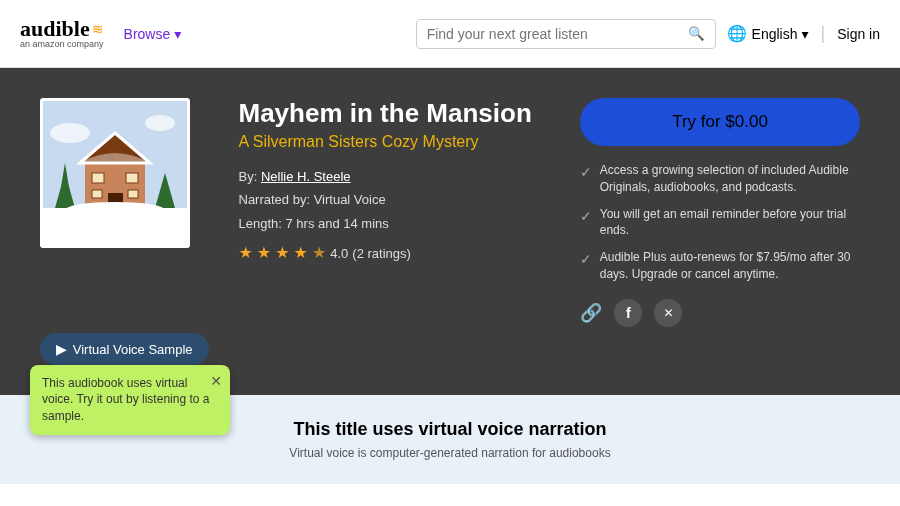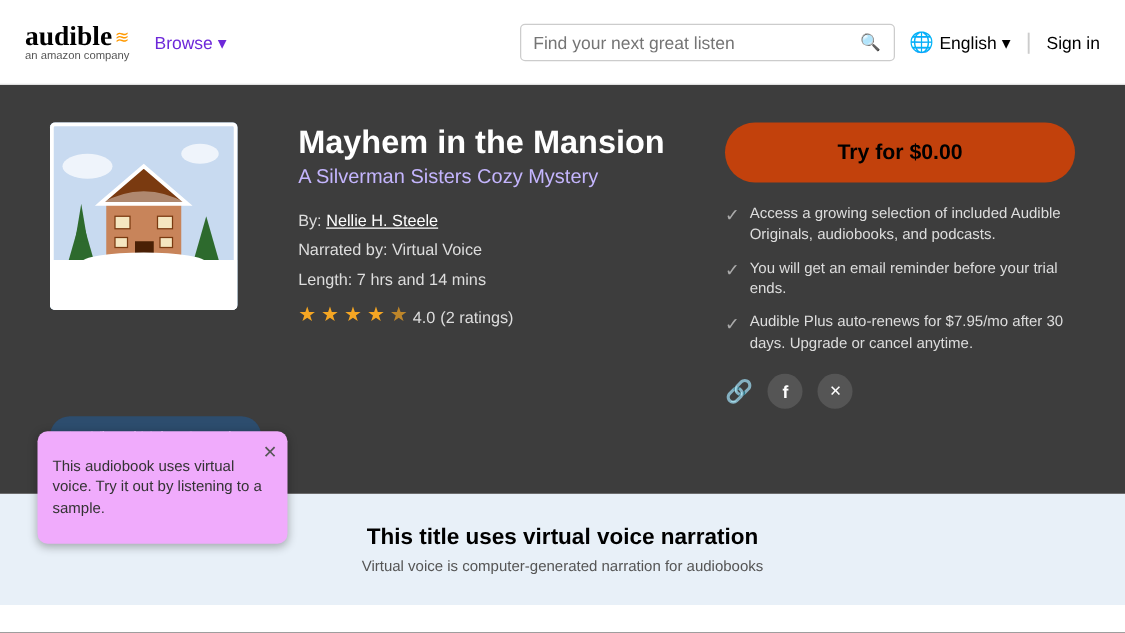--- a/index.html
+++ b/index.html
@@ -96,23 +96,23 @@
       top: 0; left: 0; right: 0; bottom: 0;
       border: 3px solid #fff;
       border-radius: 4px;
     }
 
     
     .tooltip-box {
       position: absolute;
       bottom: -70px;
       left: -10px;
-      background: #f0abfc;
+      background: #bef264;
       border-radius: 8px;
-      padding: 20px 12px;
+      padding: 10px 12px;
       width: 200px;
       box-shadow: 0 2px 8px rgba(0,0,0,0.3);
       font-size: 12px;
       color: #333;
       line-height: 1.4;
       z-index: 10;
     }
     .tooltip-close {
       position: absolute;
       top: 8px; right: 8px;
@@ -131,39 +131,39 @@
       padding: 8px 16px;
       font-size: 13px;
       cursor: pointer;
       white-space: nowrap;
     }
     .play-icon { font-size: 14px; }
 
     
     .book-info { flex: 1; color: #fff; }
     .book-title { font-size: 26px; font-weight: bold; color: #fff; margin-bottom: 4px; }
-    .book-subtitle { font-size: 16px; color: #c4b5fd; margin-bottom: 14px; }
+    .book-subtitle { font-size: 16px; color: #eab308; margin-bottom: 14px; }
     .book-meta { font-size: 13px; color: #ddd; line-height: 1.8; }
     .book-meta .author-link { color: #fff; text-decoration: underline; cursor: pointer; }
     .stars-row { display: flex; align-items: center; gap: 4px; margin-top: 4px; }
     .star { color: #f5a623; font-size: 16px; }
     .star-half { color: #f5a623; font-size: 16px; opacity: 0.7; }
     .rating-text { font-size: 13px; color: #ddd; }
 
     
     .cta-panel { width: 280px; flex-shrink: 0; }
     .try-btn {
       width: 100%;
-      background: #c2410c;
+      background: #1d4ed8;
       color: #000;
       border: none;
       border-radius: 25px;
       padding: 14px 20px;
       font-size: 17px;
-      font-weight: bold;
+      font-weight: normal;
       cursor: pointer;
       margin-bottom: 16px;
     }
     .benefit-list { list-style: none; }
     .benefit-item {
       display: flex;
       gap: 8px;
       margin-bottom: 10px;
       font-size: 12px;
       color: #ddd;

